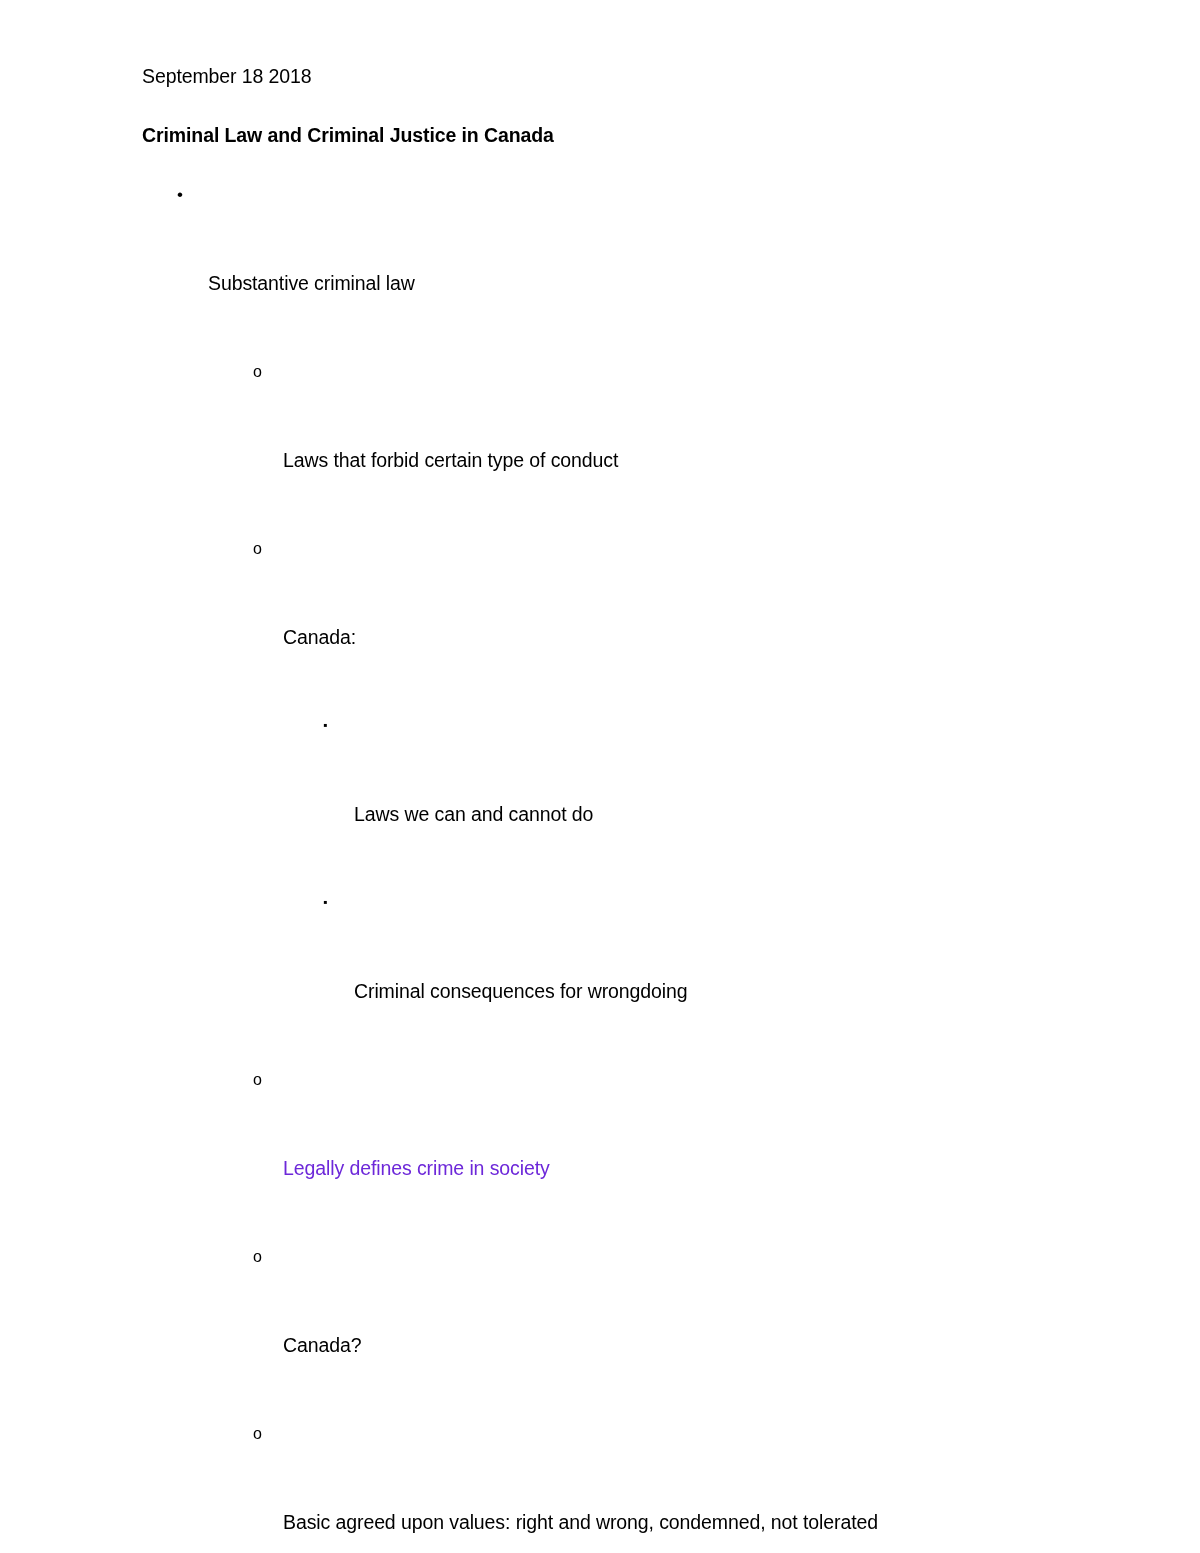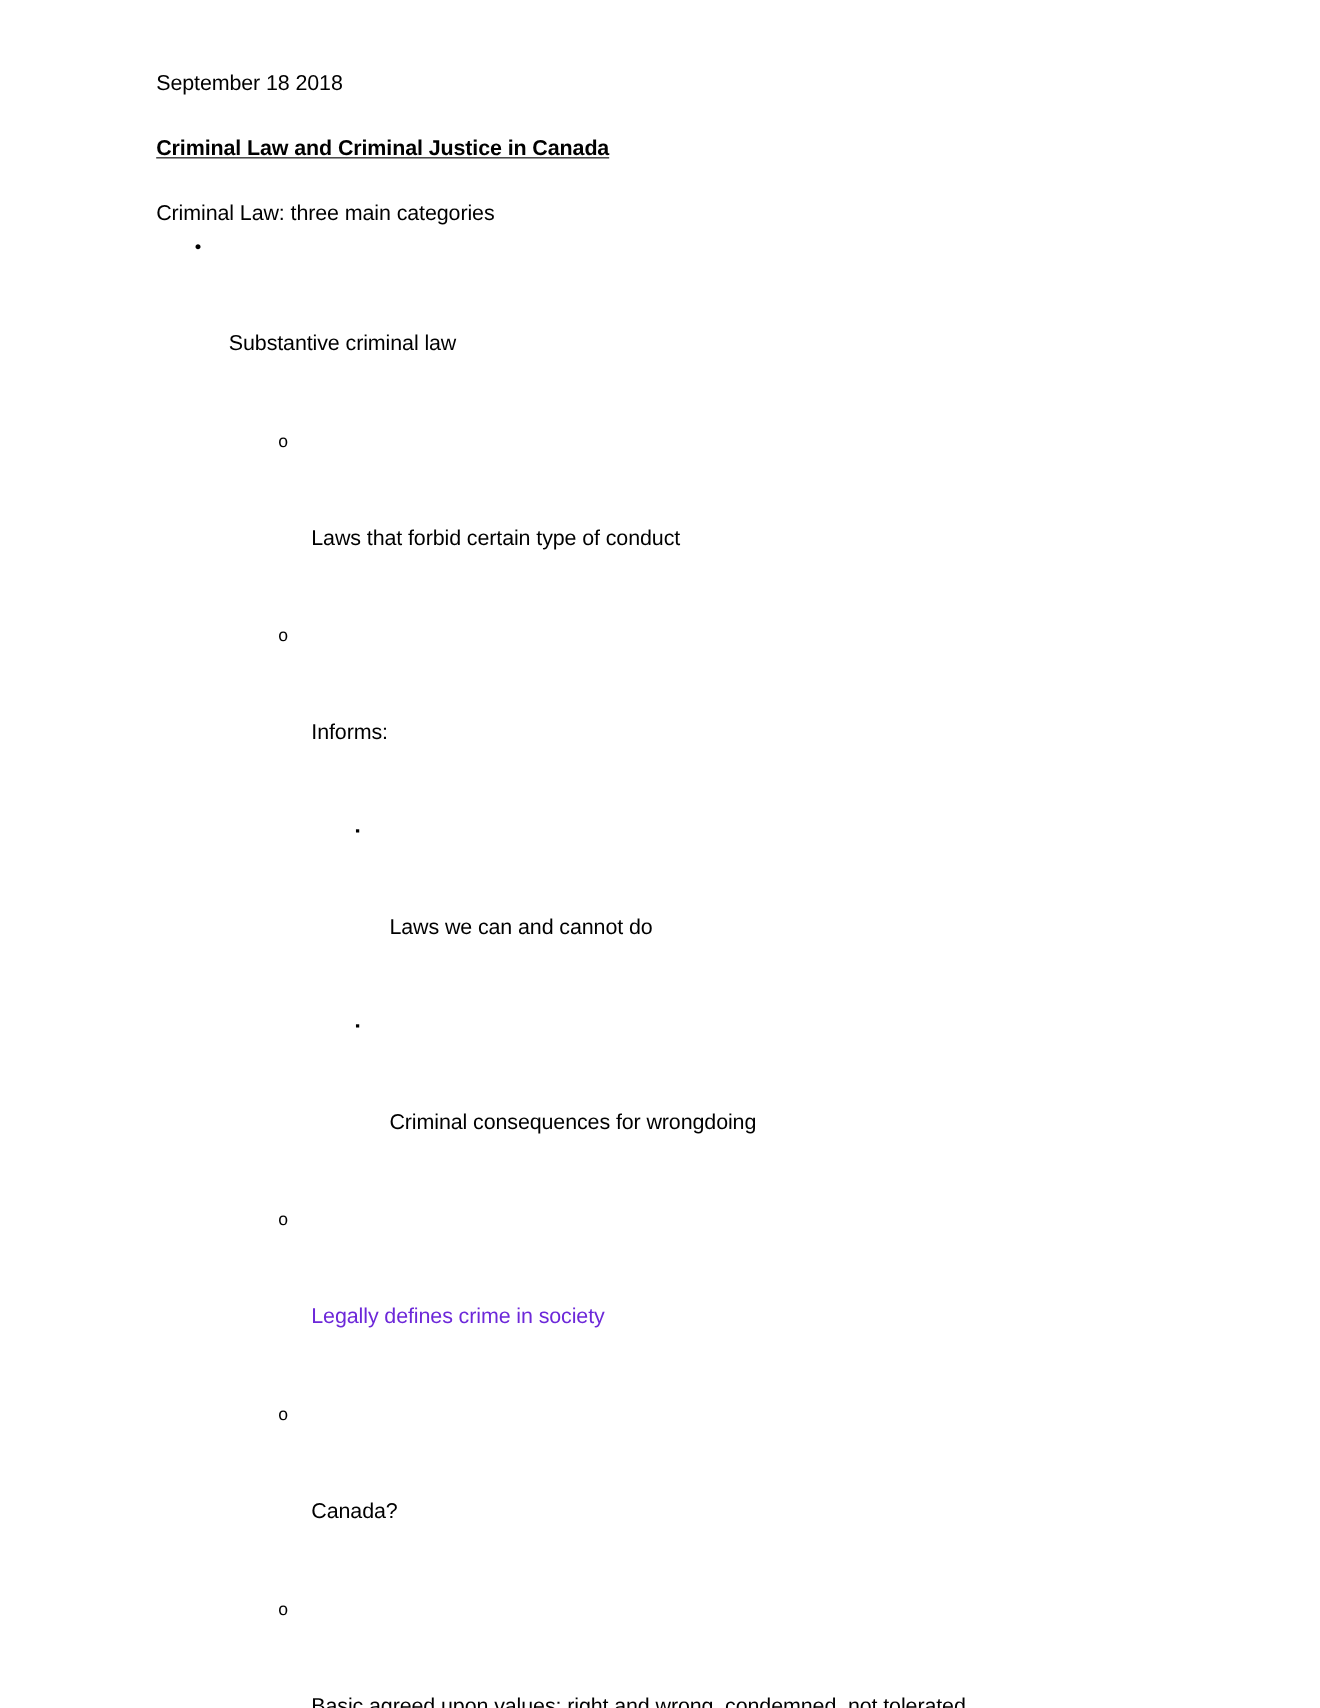--- a/index.html
+++ b/index.html
@@ -30,21 +30,20 @@
   .para {
     margin: 0;
     line-height: 29.5px;
     white-space: pre-wrap;
   }
   .spacer {
     height: 29.5px;
     line-height: 29.5px;
   }
   .heading-underline {
-    text-decoration: underline;
     font-weight: 700;
     text-underline-offset: 2px;
     margin-top: 13px;
   }
 
   
   .row {
     position: relative;
     margin: 0;
     line-height: 29.5px;
@@ -95,33 +94,32 @@
   <div class="doc">
 
     <p class="para">September 18 2018</p>
 
     <div class="spacer">&nbsp;</div>
 
     <p class="para"><span class="heading-underline">Criminal Law and Criminal Justice in Canada</span></p>
 
     <div class="spacer">&nbsp;</div>
 
-    <p class="para">Criminal Law: three main categories</p>
 
     <p class="row lvl1">
       <span class="marker m-disc">•</span>
       <span class="txt">Substantive criminal law</span>
     </p>
     <p class="row lvl2">
       <span class="marker m-circle">o</span>
       <span class="txt">Laws that forbid certain type of conduct</span>
     </p>
     <p class="row lvl2">
       <span class="marker m-circle">o</span>
-      <span class="txt">Informs:</span>
+      <span class="txt">Canada:</span>
     </p>
     <p class="row lvl3">
       <span class="marker m-square">▪</span>
       <span class="txt">Laws we can and cannot do</span>
     </p>
     <p class="row lvl3">
       <span class="marker m-square">▪</span>
       <span class="txt">Criminal consequences for wrongdoing</span>
     </p>
     <p class="row lvl2">

